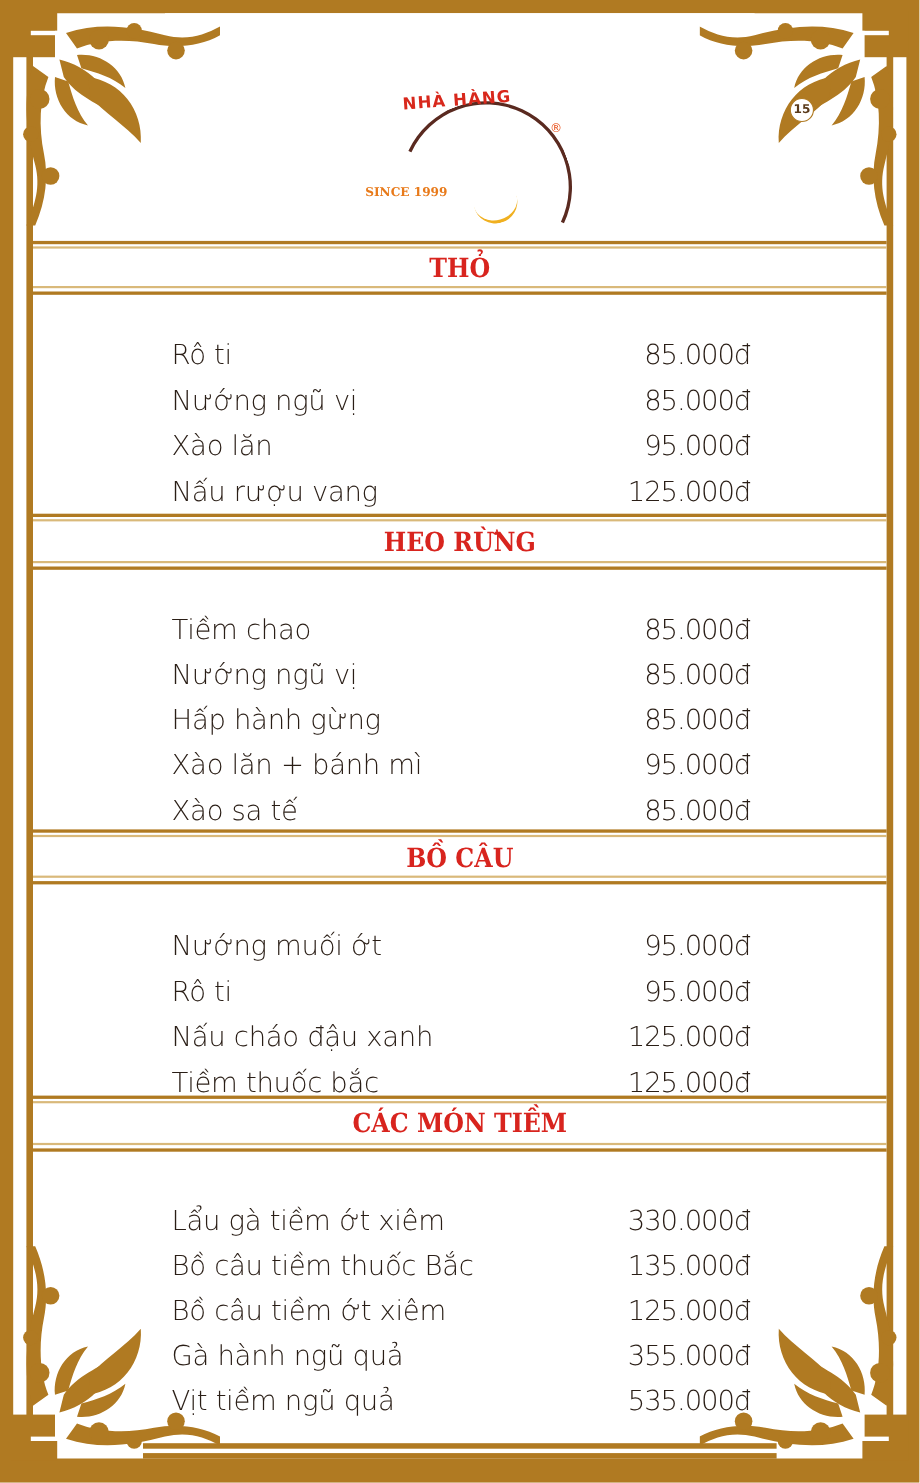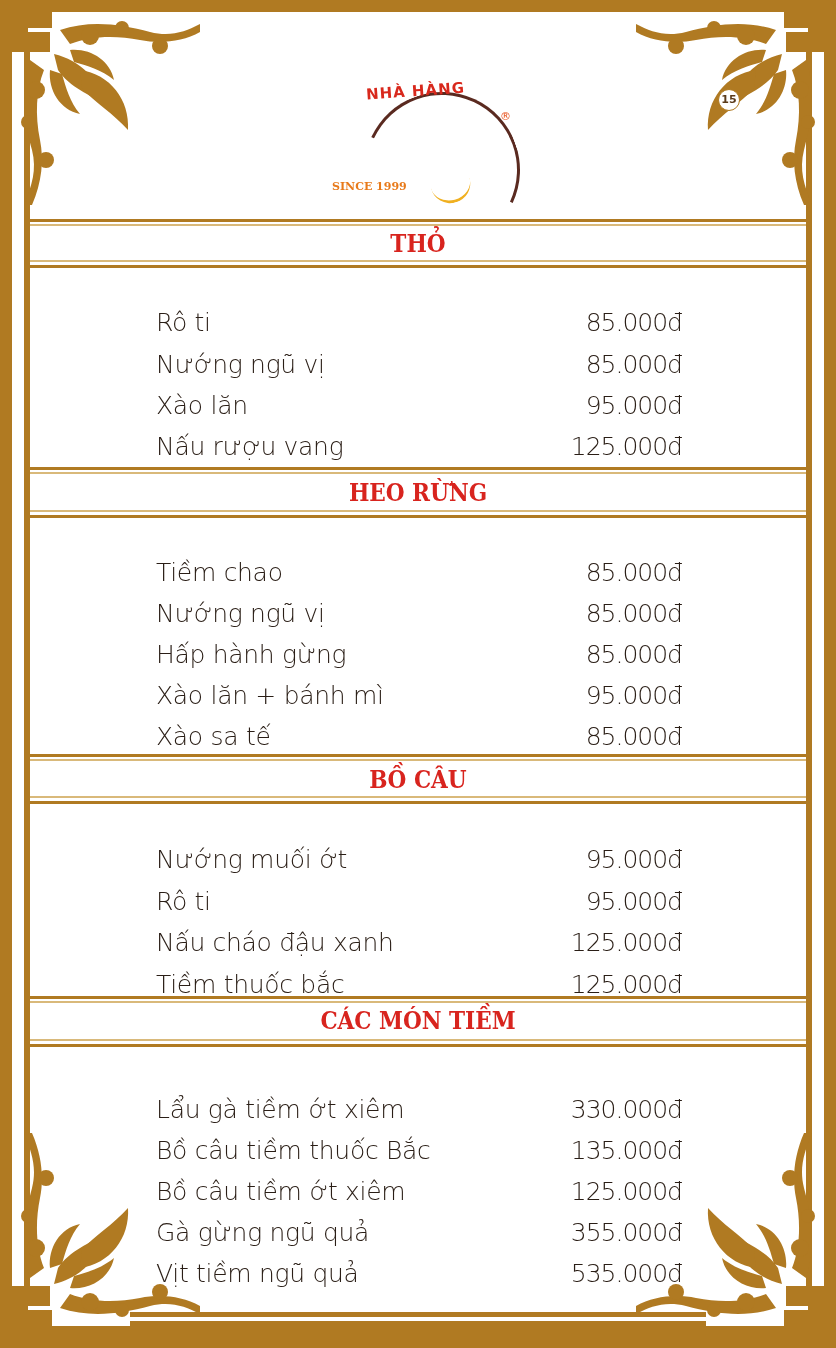--- a/index.html
+++ b/index.html
@@ -35,21 +35,21 @@
   }
   .logo .arc { position: absolute; left: 42px; top: 24px; width: 150px; height: 150px; border: 3px solid #5a2a20; border-radius: 50%; border-bottom-color: transparent; border-left-color: transparent; transform: rotate(-20deg); }
   .logo .brand {
     position: absolute; left: 6px; top: 44px;
     font-family: "DejaVu Serif", serif; font-style: italic; font-size: 54px; color: #5a2a20;
   }
   .logo .brand .s { color: #e8501a; }
   .logo .reg { position: absolute; left: 178px; top: 42px; font-size: 11px; color: #e8501a; }
   .logo .since {
     position: absolute; left: 10px; top: 100px; font-family: "DejaVu Serif", serif; font-size: 11px;
-    color: #e87a1a; font-weight: bold; margin-top: 12px;
+    color: #e87a1a; font-weight: bold;
   }
   .logo .tail { position:absolute; left:110px; top:108px; width:40px; height:24px; border-bottom: 3px solid #f0b020; border-radius: 0 0 30px 30px; transform: rotate(-15deg); }
 
   .page-num {
     position: absolute; left: 718px; top: 89px; width: 22px; height: 22px; border-radius: 50%;
     border: 1.5px solid #b07a22; box-sizing: border-box; text-align: center; line-height: 19px;
     font-size: 11px; font-weight: bold; color: #5a3a1a; background: #fff;
   }
 
   .divider { position: absolute; left: 30px; right: 30px; height: 9px; }
@@ -271,19 +271,19 @@
   </div>
 <div class="item" style="top:1109px">
     <span class="name">Bồ câu tiềm thuốc Bắc</span>
     <span class="price">135.000đ</span>
   </div>
 <div class="item" style="top:1150px">
     <span class="name">Bồ câu tiềm ớt xiêm</span>
     <span class="price">125.000đ</span>
   </div>
 <div class="item" style="top:1191px">
-    <span class="name">Gà gừng ngũ quả</span>
+    <span class="name">Gà hành ngũ quả</span>
     <span class="price">355.000đ</span>
   </div>
 <div class="item" style="top:1232px">
     <span class="name">Vịt tiềm ngũ quả</span>
     <span class="price">535.000đ</span>
   </div>
 
 </body></html>

